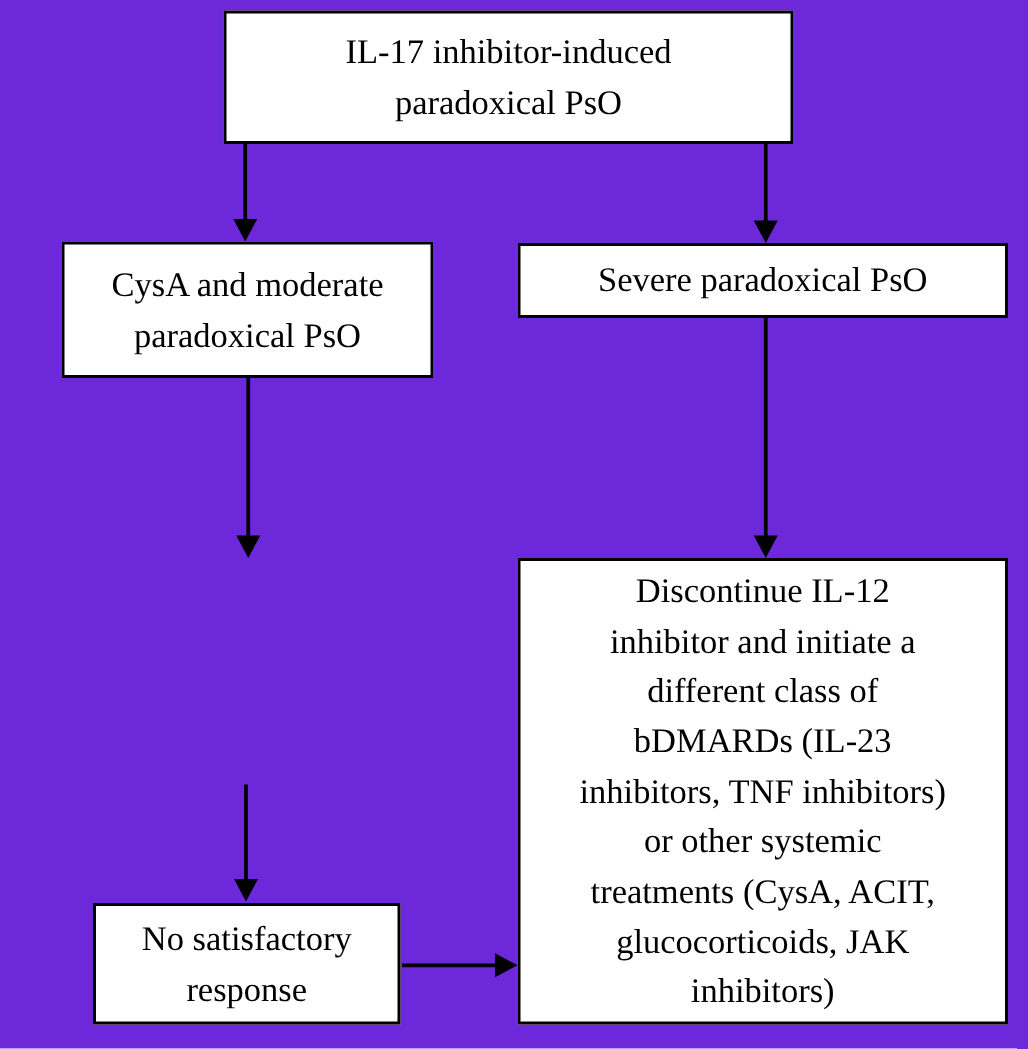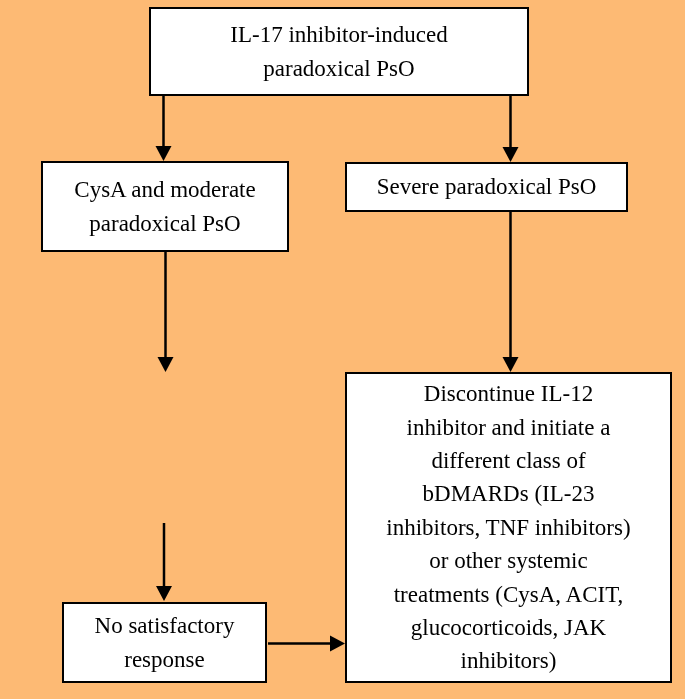--- a/index.html
+++ b/index.html
@@ -4,21 +4,21 @@
 <style>
   html, body {
     margin: 0;
     padding: 0;
     background: #ffffff;
   }
   .figure {
     position: relative;
     width: 685px;
     height: 699px;
-    background: #fdba74;
+    background: #6d28d9;
     font-family: "Liberation Serif", "DejaVu Serif", serif;
     color: #000000;
     overflow: hidden;
   }
   .arrows {
     position: absolute;
     left: 0;
     top: 0;
     width: 685px;
     height: 699px;
@@ -76,21 +76,21 @@
   <div class="node" style="left:149px; top:7px; width:380px; height:89px;">
     <span class="node-label">IL-17 inhibitor-induced
 paradoxical PsO</span>
   </div>
 
   <div class="node" style="left:41px; top:161px; width:248px; height:91px;">
     <span class="node-label">CysA and moderate
 paradoxical PsO</span>
   </div>
 
-  <div class="node" style="left:345px; top:162px; width:283px; height:50px;">
+  <div class="node" style="left:345px; top:162px; width:327px; height:50px;">
     <span class="node-label">Severe paradoxical PsO</span>
   </div>
 
 
   <div class="node" style="left:345px; top:372px; width:327px; height:311px;">
     <span class="node-label">Discontinue IL-12
 inhibitor and initiate a
 different class of
 bDMARDs (IL-23
 inhibitors, TNF inhibitors)

